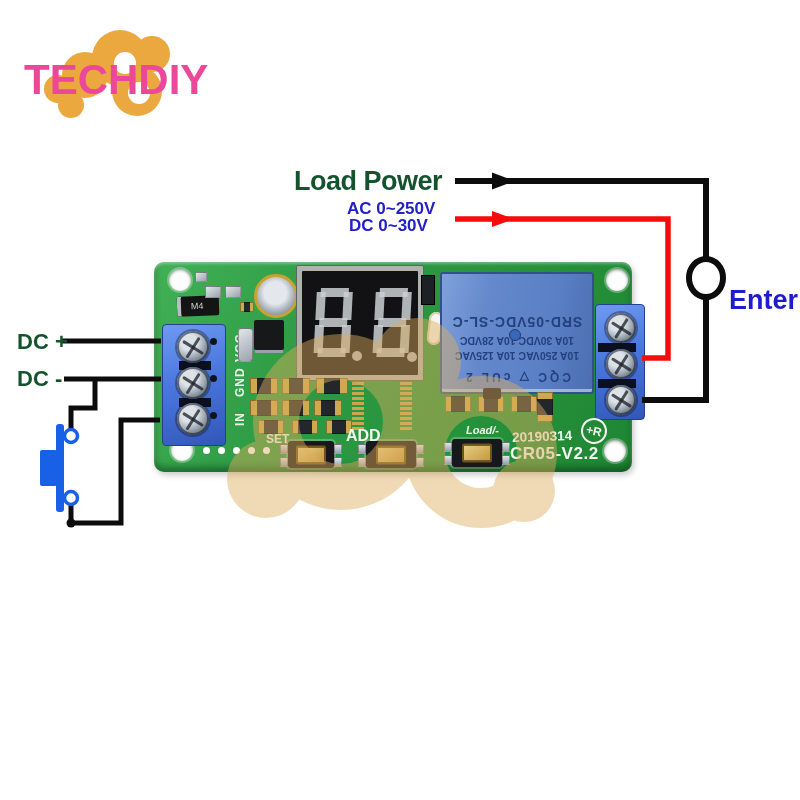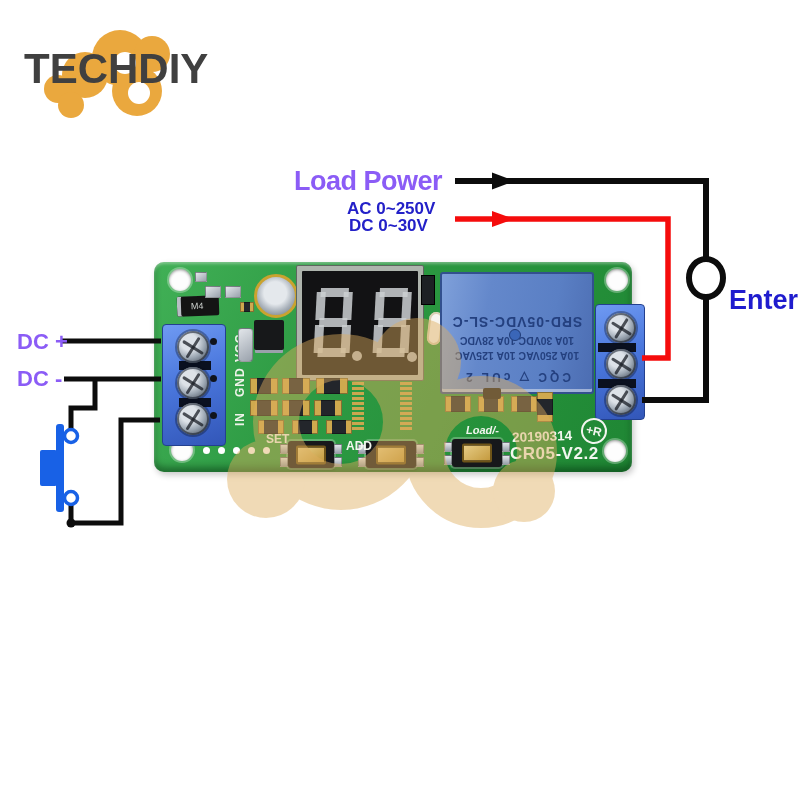--- a/index.html
+++ b/index.html
@@ -1,20 +1,20 @@
 <!DOCTYPE html>
 <html><head>
 <meta charset="utf-8">
 <style>
   html,body{margin:0;padding:0;background:#fff;}
   .canvas{position:relative;width:800px;height:800px;background:#ffffff;overflow:hidden;
           font-family:"Liberation Sans",sans-serif;}
   .abs{position:absolute;}
   .lbl{position:absolute;font-weight:bold;white-space:nowrap;line-height:1;}
-  .red{color:#8b5cf6;}
+  .red{color:#14532d;}
   .blue{color:#2320c8;}
   .circle{position:absolute;border-radius:50%;}
   .gold{background:#eaa83e;}
   .whitefill{background:#ffffff;}
 
   
   .pcb{position:absolute;left:154px;top:262px;width:478px;height:210px;border-radius:10px;
        background:linear-gradient(115deg,#41b056 0%,#2e9b44 35%,#25913a 70%,#1f8634 100%);
        box-shadow:inset 0 2px 3px rgba(255,255,255,.35), inset 0 -5px 7px rgba(0,40,10,.45),
                   2px 3px 6px rgba(0,0,0,.22);z-index:4;}
@@ -52,21 +52,21 @@
          border:2px solid #32508e;box-shadow:inset 0 -3px 0 rgba(225,232,242,.55);}
   .relay-inner{position:absolute;inset:0;transform:rotate(180deg);color:#24407f;text-align:center;}
   .dframe{position:absolute;left:142px;top:3px;width:126px;height:114px;background:#aeb4ad;
           border:1px solid #5e665f;border-radius:2px;}
   .dface{position:absolute;left:5px;top:5px;width:116px;height:104px;background:#121214;border-radius:1px;}
   .sr{position:absolute;width:1px;height:1px;overflow:hidden;clip-path:inset(50%);opacity:0;}
   .wm{position:absolute;left:225px;top:318px;width:360px;height:235px;opacity:.45;z-index:6;pointer-events:none;}
   .wm .ring{position:absolute;border-radius:50%;border-style:solid;border-color:#dfae5e;}
   .wm .blob{position:absolute;border-radius:50%;background:#dfae5e;}
   svg.wires{position:absolute;left:0;top:0;z-index:5;}
-  .logo-text{position:absolute;left:2px;top:28px;font-size:42px;font-weight:bold;color:#404040;
+  .logo-text{position:absolute;left:2px;top:39px;font-size:42px;font-weight:bold;color:#ec4899;
              letter-spacing:0px;line-height:1;z-index:3;}
 </style>
 </head>
 <body>
 
 <div class="canvas">
 
   <div class="abs" style="left:22px;top:20px;width:220px;height:110px;">
     <div class="circle gold" style="left:70px;top:10px;width:56px;height:56px;"></div>
     <div class="circle gold" style="left:112px;top:16px;width:36px;height:36px;"></div>
@@ -216,21 +216,21 @@
     </div>
     <div class="tact" style="left:298px;top:177px;width:50px;height:28px;">
       <div class="tcap"></div>
       <div class="tpin" style="left:-8px;top:3px;"></div>
       <div class="tpin" style="left:-8px;top:16px;"></div>
       <div class="tpin" style="right:-8px;top:3px;"></div>
       <div class="tpin" style="right:-8px;top:16px;"></div>
     </div>
 
     <div class="silk" style="left:112px;top:171px;font-size:12px;">SET</div>
-    <div class="silk" style="left:192px;top:178px;font-size:12px;">ADD</div>
+    <div class="silk" style="left:192px;top:166px;font-size:16px;">ADD</div>
     <div class="silk" style="left:312px;top:163px;font-size:11px;font-style:italic;">Load/-</div>
     <div class="silk" style="left:358px;top:168px;font-size:13.5px;transform:rotate(-2deg);">20190314</div>
     <div class="silk" style="left:356px;top:183px;font-size:17px;letter-spacing:.5px;">CR05-V2.2</div>
     <div class="silk" style="left:427px;top:156px;width:22px;height:22px;border:2px solid #f2f6ef;border-radius:50%;
          font-size:12px;text-align:center;line-height:22px;transform:rotate(12deg);">+R</div>
   </div>
 
   <svg class="wires" width="800" height="800" viewBox="0 0 800 800">
 
     <path d="M455 181 H706 V259" fill="none" stroke="#0c0c0c" stroke-width="6"></path>

